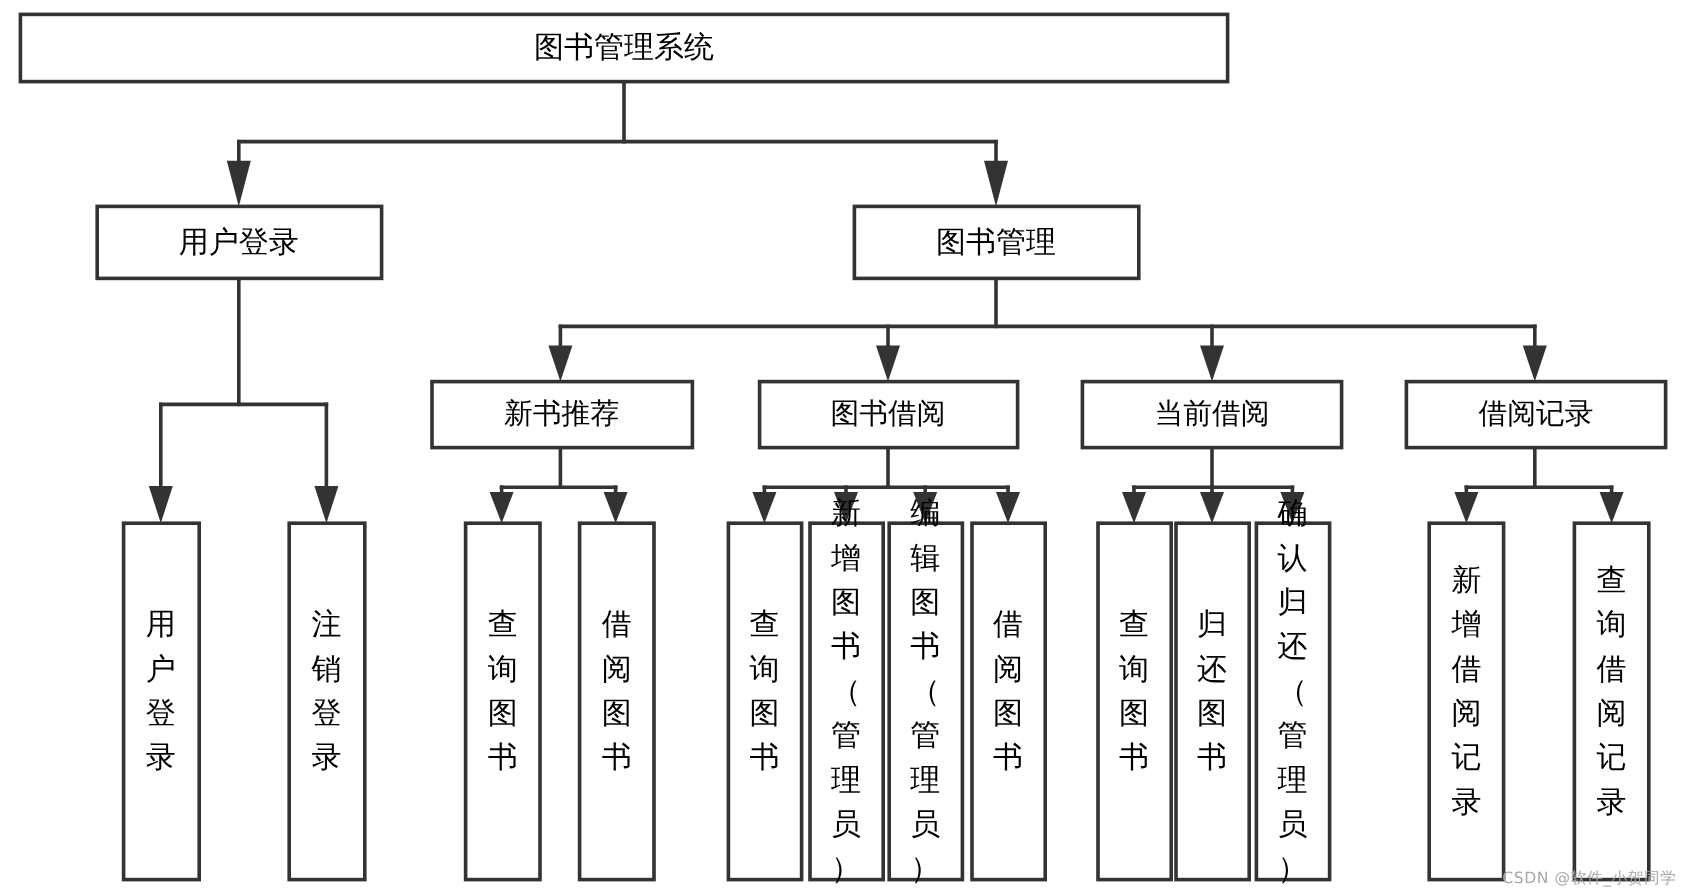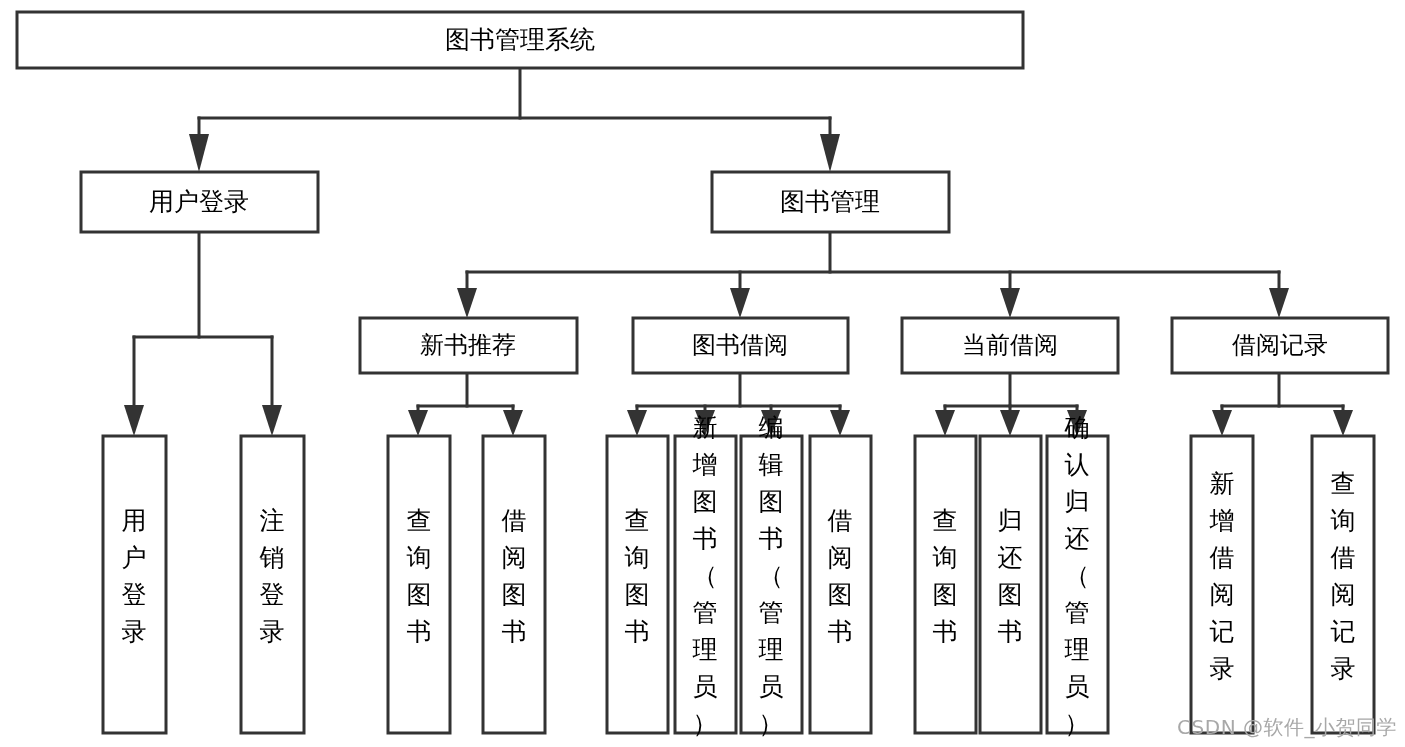--- a/index.html
+++ b/index.html
@@ -54,21 +54,21 @@
     fill: #000000;
     font-family: "DejaVu Sans", "Liberation Sans", sans-serif;
     font-size: 25px;
     text-anchor: middle;
   }
   .watermark {
     position: absolute;
     right: 8px;
     bottom: 6px;
     font-family: "DejaVu Sans", "Liberation Sans", sans-serif;
-    font-size: 20px;
+    font-size: 13px;
     color: #a8a8a8;
     white-space: nowrap;
     letter-spacing: 0.5px;
   }
 </style>
 </head>
 <body>
 
 <div id="diagram-root">
 

